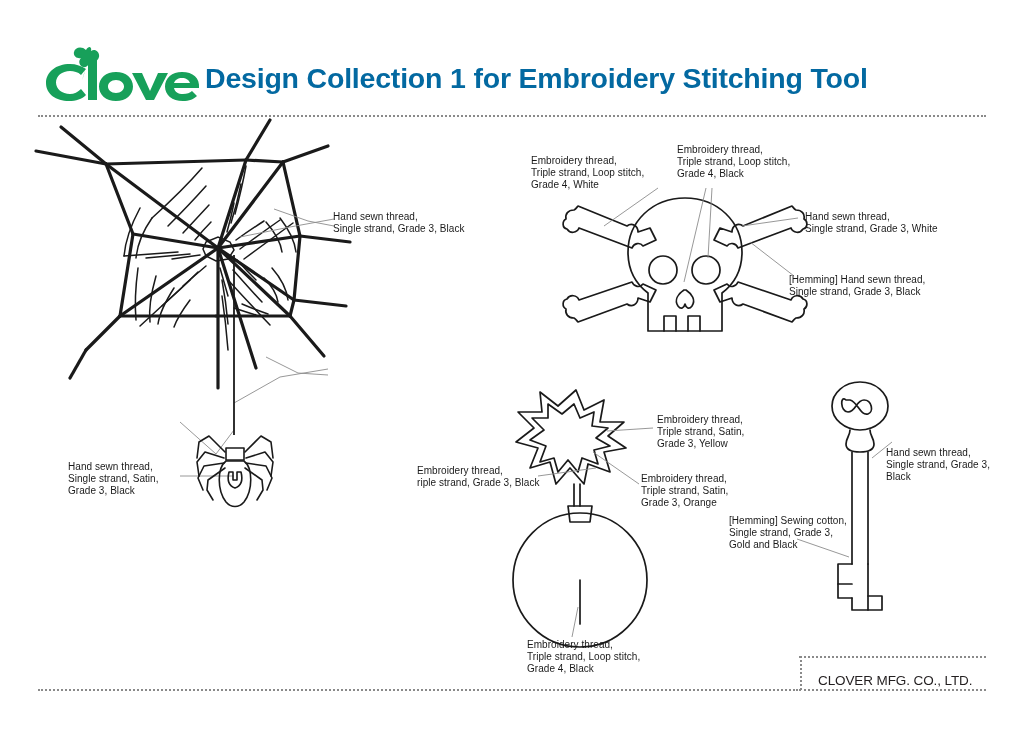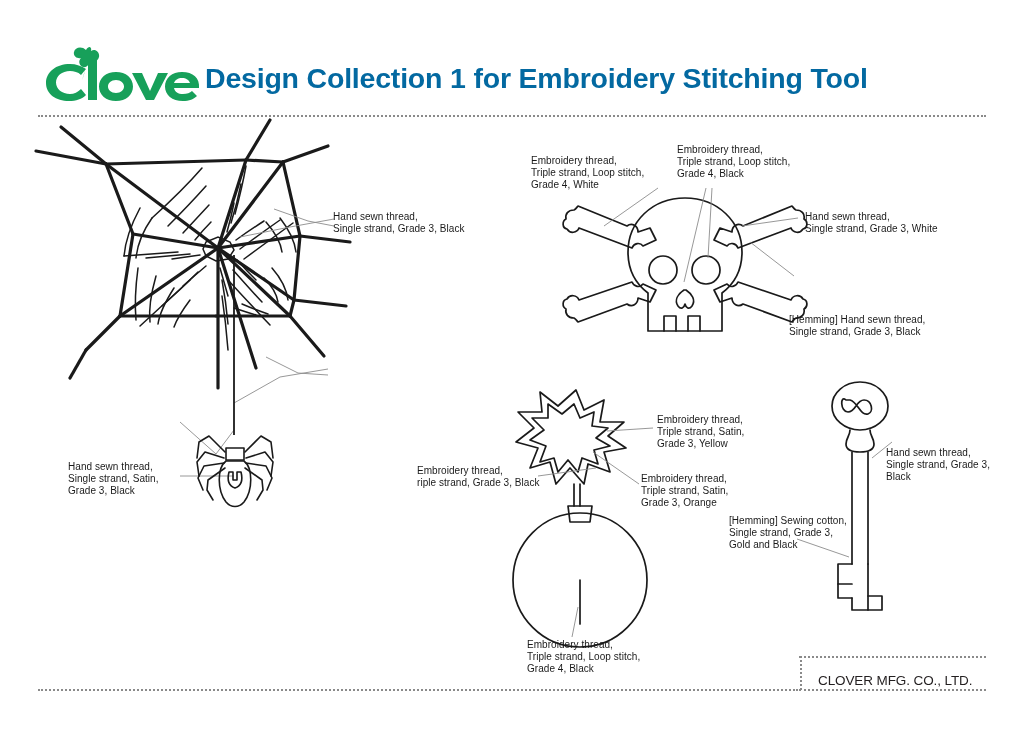--- a/index.html
+++ b/index.html
@@ -354,21 +354,21 @@
 Triple strand, Loop stitch,
 Grade 4, White</div>
 
   <div class="label" style="left:677px; top:144px; width:170px;">Embroidery thread,
 Triple strand, Loop stitch,
 Grade 4, Black</div>
 
   <div class="label" style="left:805px; top:211px; width:185px;">Hand sewn thread,
 Single strand, Grade 3, White</div>
 
-  <div class="label" style="left:789px; top:274px; width:200px;margin-top:40px;">[Hemming] Hand sewn thread,
+  <div class="label" style="left:789px; top:274px; width:200px;">[Hemming] Hand sewn thread,
 Single strand, Grade 3, Black</div>
 
   <div class="art" style="left:500px; top:388px; width:160px; height:245px;">
     <svg width="160" height="245" viewBox="0 0 160 245">
       <g fill="none" stroke="#1a1a1a" stroke-width="1.7" stroke-linecap="round" stroke-linejoin="round">
 
         <path d="M76 2 L84 22 L104 12 L100 34 L124 34 L108 48 L126 60 L104 64
                  L110 84 L88 76 L84 96 L70 80 L56 96 L50 74 L30 80 L38 60
                  L16 54 L34 40 L18 24 L42 24 L40 4 L58 18 Z"></path>
 

